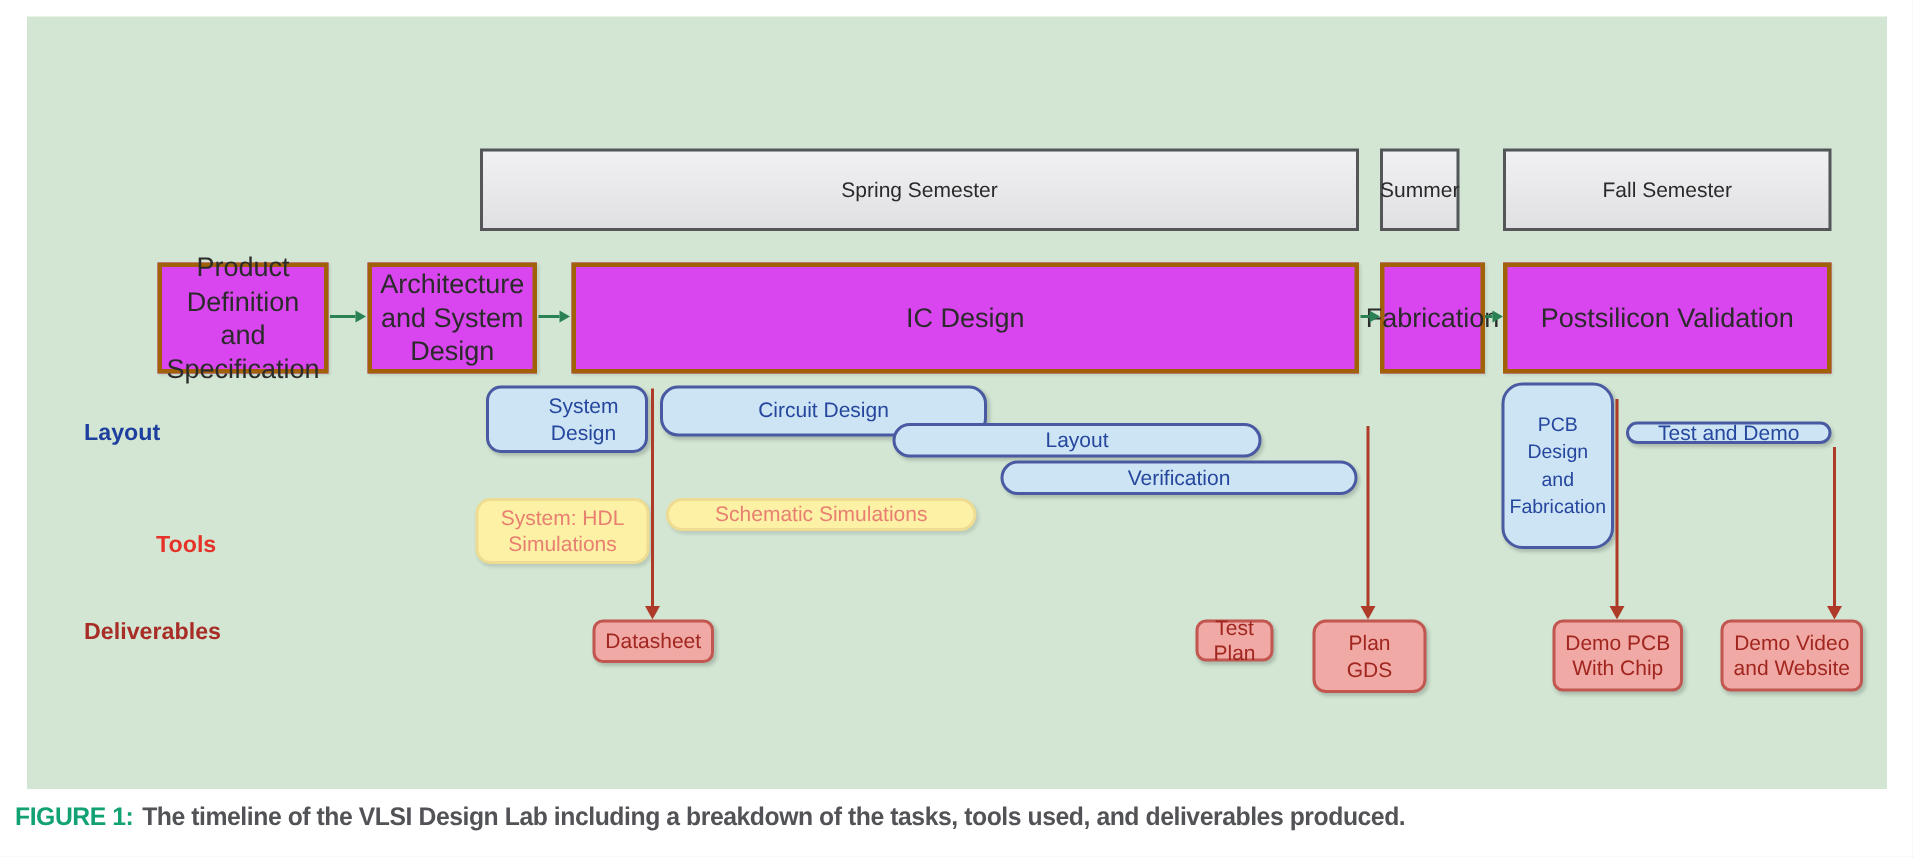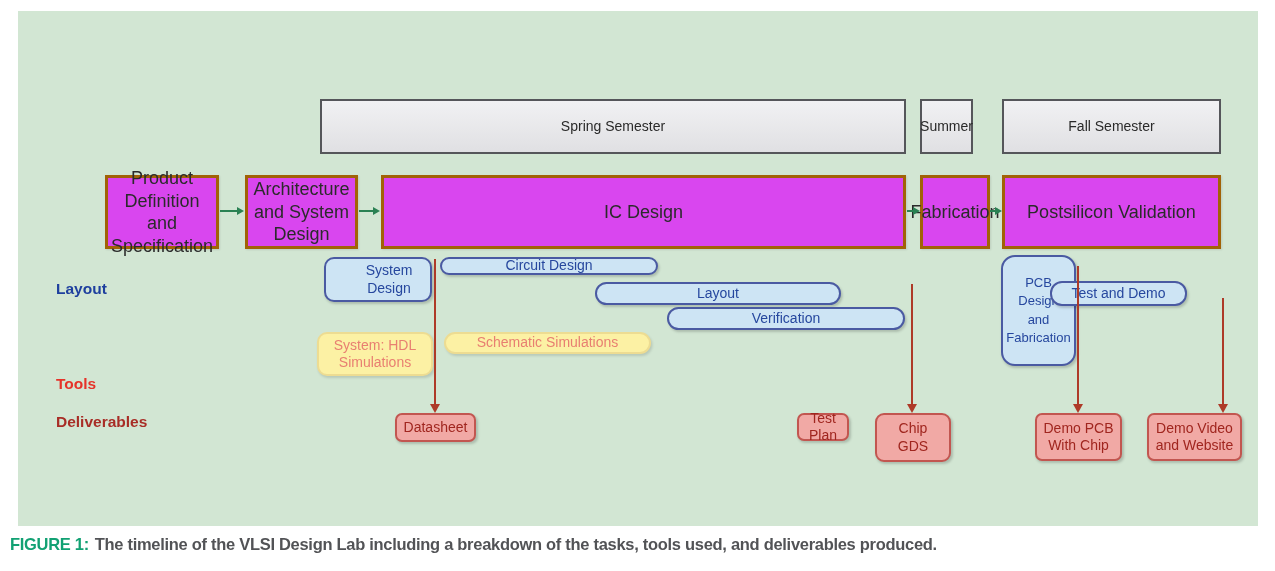--- a/index.html
+++ b/index.html
@@ -33,25 +33,25 @@
   .b-arch    { left:227px; top:164px; width:113px; height:74px; }
   .b-ic      { left:363px; top:164px; width:525px; height:74px; }
   .b-fab     { left:902px; top:164px; width:70px;  height:74px; }
   .b-postsi  { left:984px; top:164px; width:219px; height:74px; }
   
   .blue {
     background:#cde4f4; border:2px solid #4a5aa2; color:#26479e;
     font-size:14px; box-shadow:1.5px 2px 2.5px rgba(0,0,0,0.18);
   }
   .b-sysdes   { left:306px;  top:246px; width:108px; height:45px; border-radius:10px;padding-left:22px; }
-  .b-circuit  { left:422px;  top:246px; width:218px; height:18px; border-radius:12px;text-align:center; }
+  .b-circuit  { left:422px;  top:246px; width:218px; height:34px; border-radius:12px;text-align:center; }
   .b-layout   { left:577px;  top:271px; width:246px; height:23px; border-radius:12px; }
   .b-verif    { left:649px;  top:296px; width:238px; height:23px; border-radius:12px; }
   .b-pcb      { left:983px;  top:244px; width:75px;  height:111px; border-radius:14px; font-size:13px; line-height:1.4; }
-  .b-testdemo { left:1032px; top:270px; width:137px; height:25px; border-radius:12px; }
+  .b-testdemo { left:1066px; top:270px; width:137px; height:15px; border-radius:12px; }
   
   .yellow {
     background:#fcf1a4; border:2px solid #eddc92; color:#e87f71;
     font-size:14px; box-shadow:1.5px 2px 2.5px rgba(0,0,0,0.12);
   }
   .b-syshdl     { left:299px; top:321px; width:116px; height:44px; border-radius:10px; }
   .b-schematic  { left:426px; top:321px; width:207px; height:22px; border-radius:11px; }
   .b-lvs        { left:571px; top:346px; width:316px; height:22px; border-radius:11px; }
   .b-postlayout { left:571px; top:370px; width:316px; height:22px; border-radius:11px; }
   
@@ -80,21 +80,21 @@
     content:''; position:absolute; bottom:-9px; left:-4px; width:0; height:0;
     border-top:9px solid #ae3a28; border-left:5px solid transparent; border-right:5px solid transparent;
   }
   .a1 { left:416px;  top:248px; height:145px; }
   .a2 { left:893px;  top:273px; height:120px; }
   .a3 { left:1059px; top:255px; height:138px; }
   .a4 { left:1204px; top:287px; height:106px; }
   
   .rowlabel { position:absolute; left:38px; font-size:15.5px; font-weight:bold; }
   .l-tasks        { top:269px; color:#1e3f9e; }
-  .l-tools        { top:364px; color:#e63329; }
+  .l-tools        { top:344px; color:#e63329;margin-left:48px; }
   .l-deliverables { top:402px; color:#a82d26; }
   
   .caption {
     position:absolute; left:10px; top:535px; width:1240px; margin:0;
     font-size:17px; font-weight:bold; color:#525356; letter-spacing:-0.3px;
     transform:scaleX(0.97); transform-origin:left center; white-space:nowrap;
   }
   .cap-prefix { color:#12a173; margin-right:6px; }
 </style>
 </head>
@@ -137,21 +137,21 @@
     <div class="box yellow b-syshdl">System: HDL
 Simulations</div>
 
     <div class="rarrow a1"></div>
     <div class="rarrow a2"></div>
     <div class="rarrow a3"></div>
     <div class="rarrow a4"></div>
 
     <div class="box red b-datasheet">Datasheet</div>
     <div class="box red b-testplan">Test Plan</div>
-    <div class="box red b-chipgds">Chip
+    <div class="box red b-chipgds">Plan
 GDS</div>
     <div class="box red b-demopcb">Demo PCB
 With Chip</div>
     <div class="box red b-demovideo">Demo Video
 and Website</div>
 
     <div class="rowlabel l-tasks">Layout</div>
     <div class="rowlabel l-tools">Tools</div>
     <div class="rowlabel l-deliverables">Deliverables</div>
   </div>

